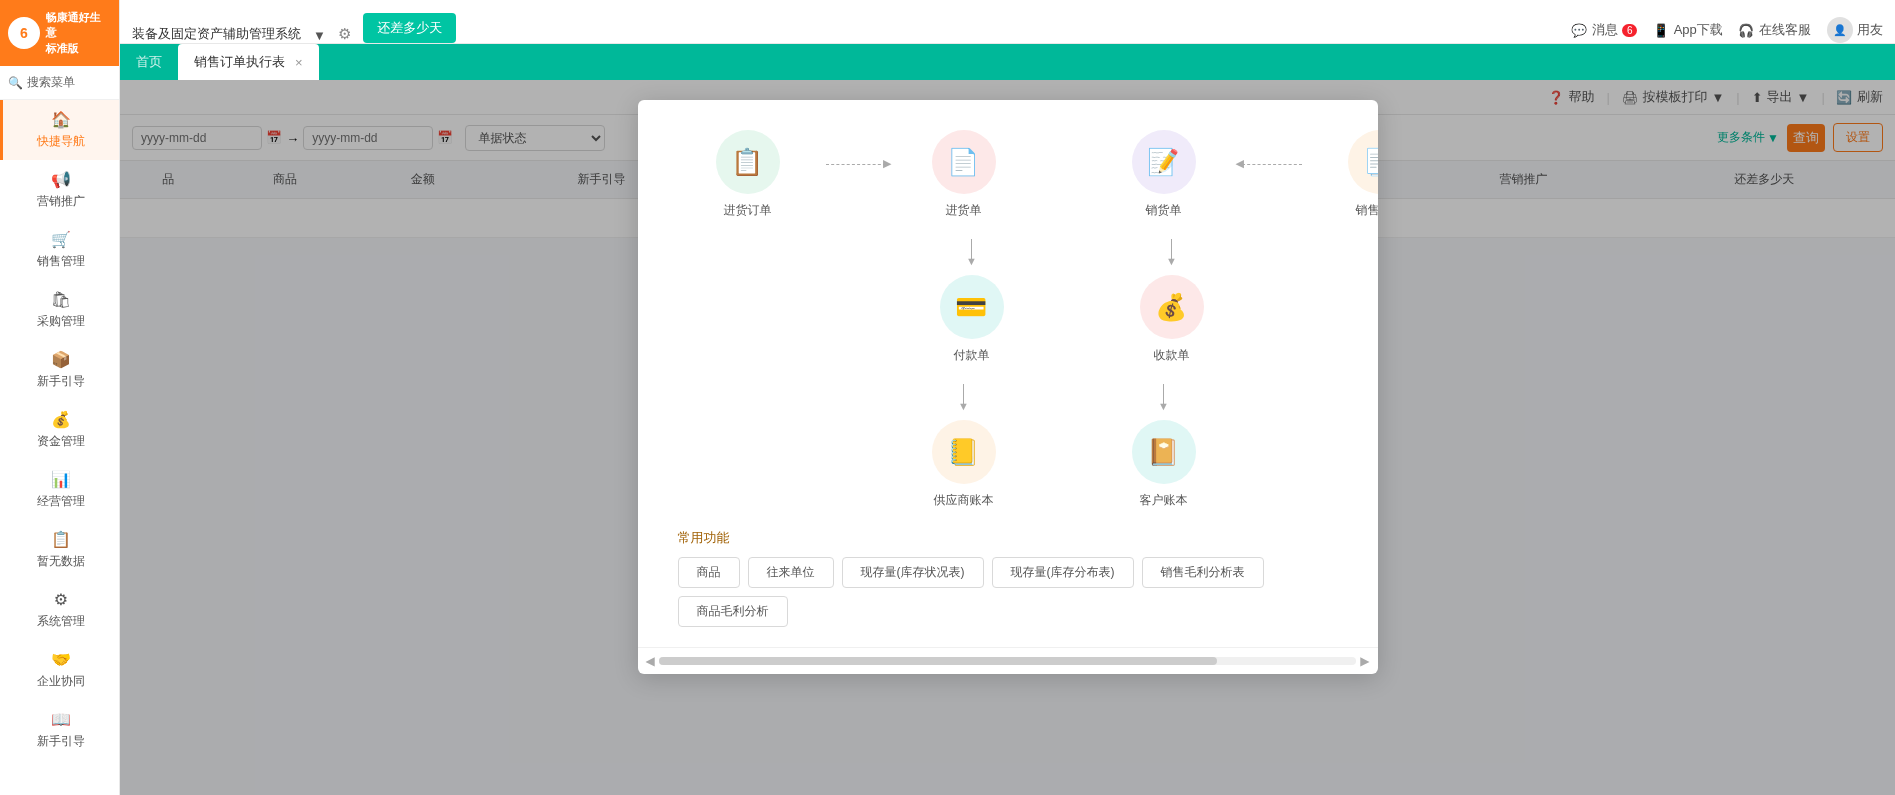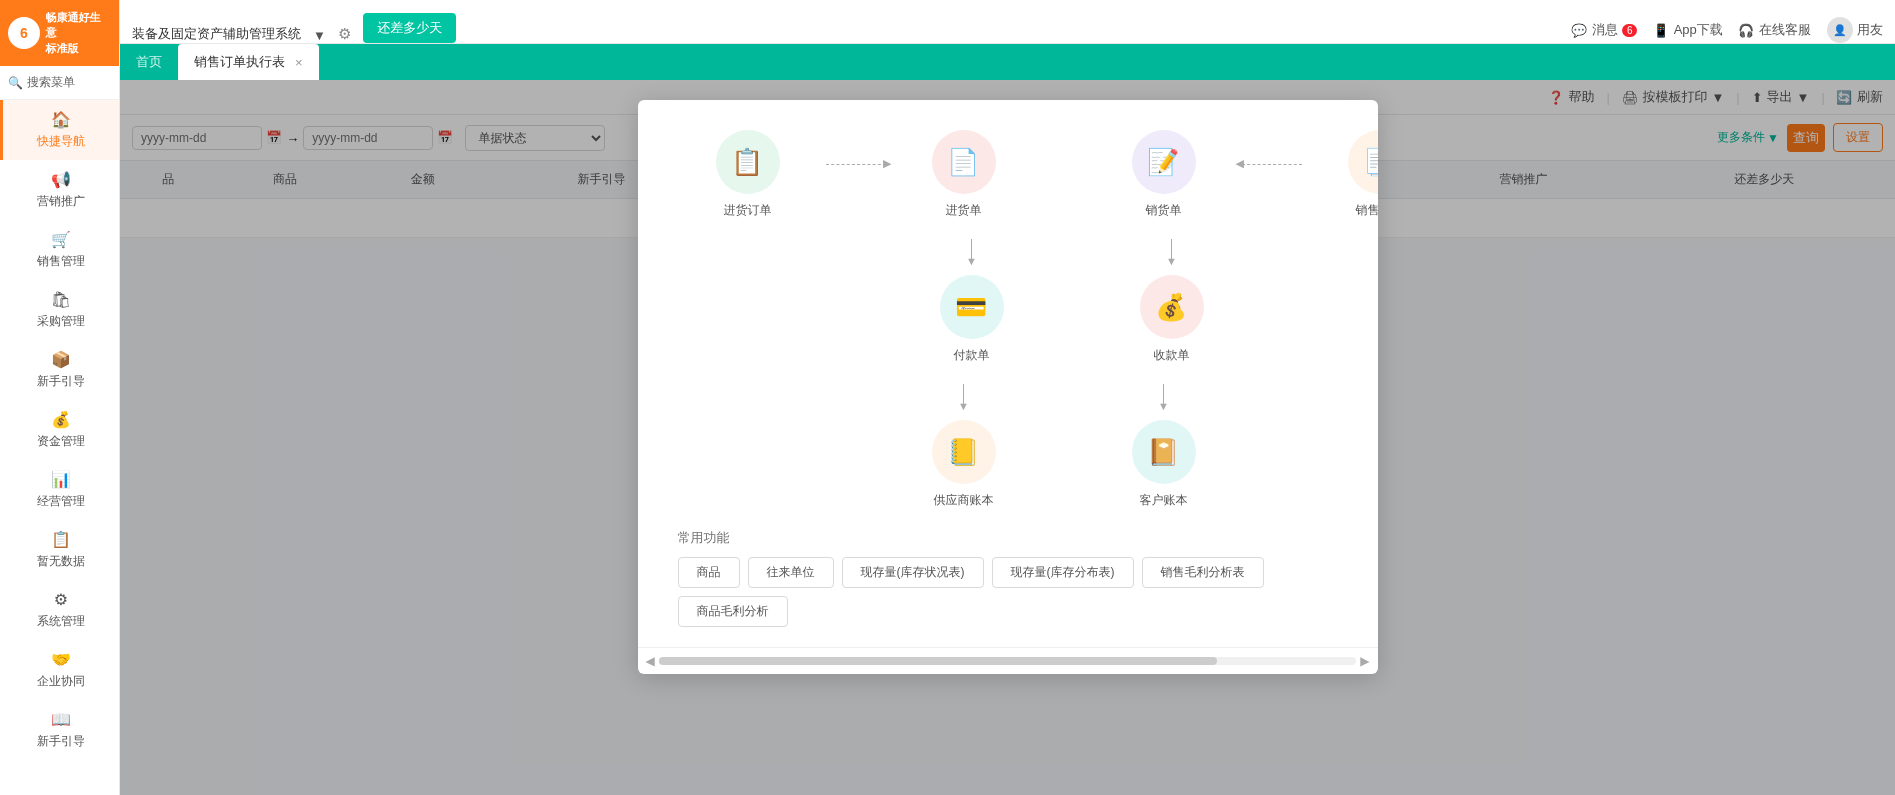--- a/index.html
+++ b/index.html
@@ -74,21 +74,21 @@
     .flow-circle.green { background: #e6f7ee; }
     .flow-circle.red-light { background: #fde8e8; }
     .flow-circle.purple { background: #f0ebfa; }
     .flow-circle.orange { background: #fef3e6; }
     .flow-circle.teal { background: #e0f7f5; }
     .flow-circle.pink-red { background: #fde8e8; }
     .flow-label { font-size: 12px; color: #555; }
 
     
     .common-func { margin-top: 20px; }
-    .common-func-title { font-size: 13px; color: #737373; margin-bottom: 10px; font-weight: 500; }
+    .common-func-title { font-size: 13px; color: #a16207; margin-bottom: 10px; font-weight: 500; }
     .func-btns { display: flex; flex-wrap: wrap; gap: 8px; }
     .func-btn { border: 1px solid #d9d9d9; background: #fff; border-radius: 4px; padding: 6px 18px; font-size: 12px; color: #555; cursor: pointer; white-space: nowrap; }
 
     
     .modal-scroll-bar { border-top: 1px solid #f0f0f0; padding: 6px 8px; display: flex; align-items: center; gap: 4px; }
     .scroll-track { flex: 1; height: 8px; background: #f0f0f0; border-radius: 4px; }
     .scroll-thumb { width: 80%; height: 8px; background: #ccc; border-radius: 4px; }
     .scroll-arrow { color: #aaa; cursor: pointer; font-size: 12px; }
 
     

